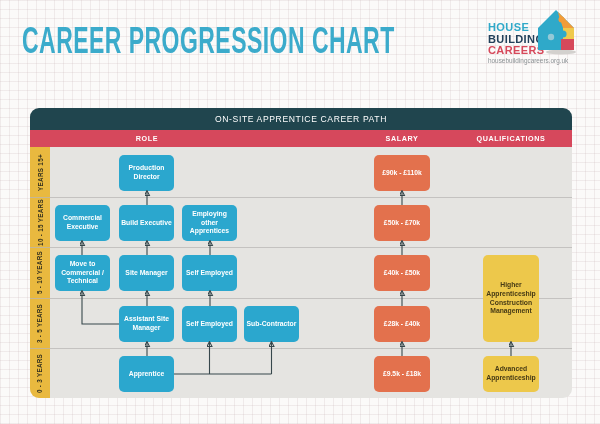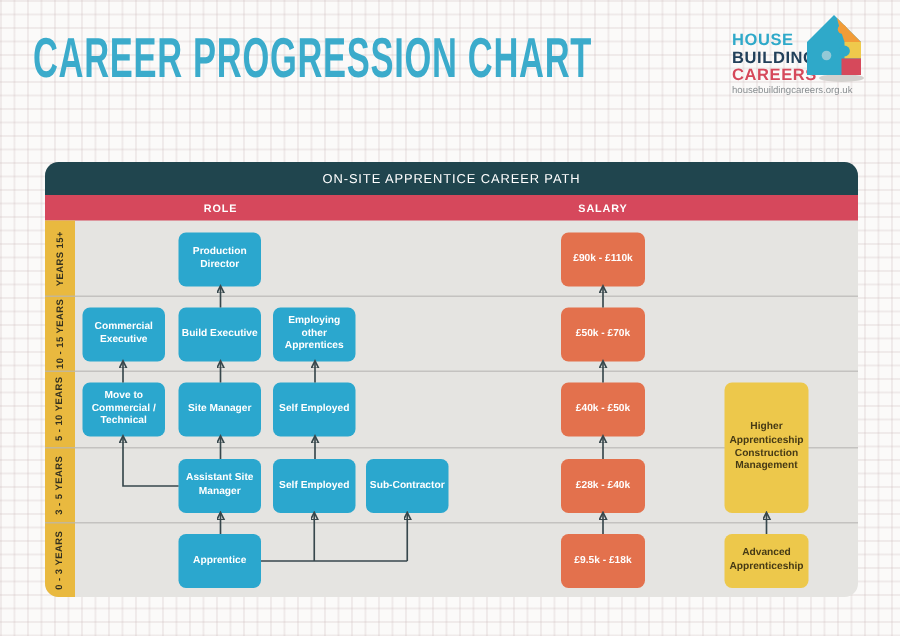--- a/index.html
+++ b/index.html
@@ -100,20 +100,21 @@
   <div class="logo-url">housebuildingcareers.org.uk</div>
 
 
   <div class="panel">
 
     <div class="panel-header">ON-SITE APPRENTICE CAREER PATH</div>
 
     <div class="column-bar">
       <span class="col-role">ROLE</span>
       <span class="col-salary">SALARY</span>
+      <span class="col-quals">QUALIFICATIONS</span>
     </div>
 
     <div class="band"></div>
     <div class="band-cell" style="top:39px;height:50px;">
         <span>YEARS 15+</span>
       </div>
     <div class="band-cell" style="top:89px;height:50px;">
         <span>10 - 15 YEARS</span>
       </div>
     <div class="band-cell" style="top:139px;height:51px;">

